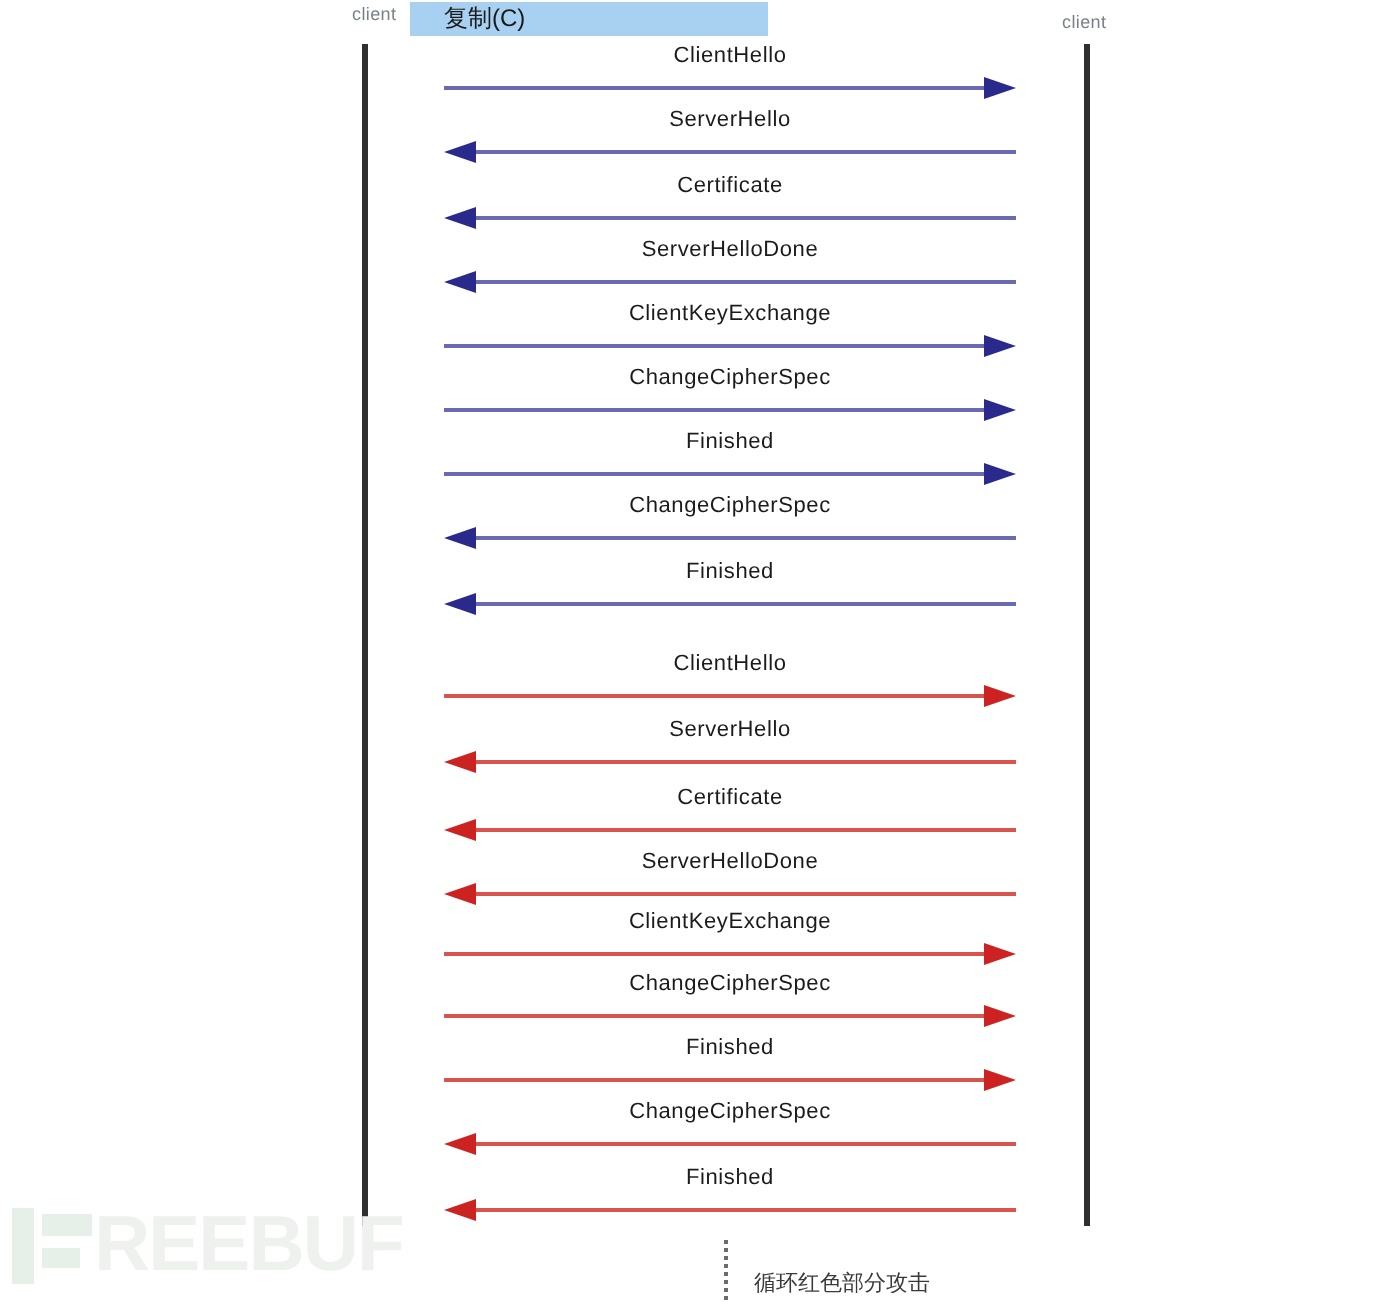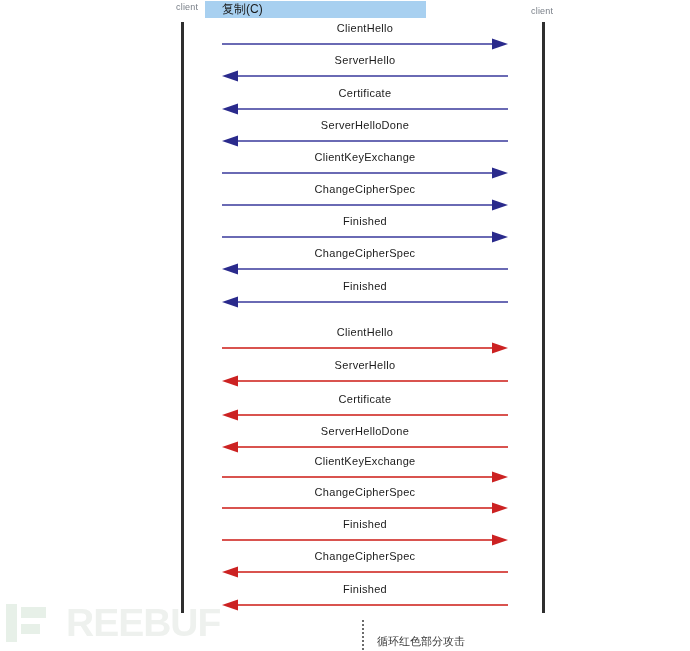--- a/index.html
+++ b/index.html
@@ -20,21 +20,21 @@
     left: 0; top: 0;
     width: 690px;
     height: 651px;
   }
 
   
   .copy-highlight {
     position: absolute;
     left: 205px;
     top: 1px;
-    width: 221px;
+    width: 179px;
     height: 17px;
     background: #a8d0f0;
   }
   .copy-highlight .copy-label {
     position: absolute;
     left: 17px;
     top: 0px;
     font-size: 12px;
     color: #1a1a1a;
     line-height: 17px;
@@ -108,21 +108,21 @@
     white-space: nowrap;
   }
 
   
   .watermark {
     position: absolute;
     left: 6px;
     top: 604px;
     display: flex;
     align-items: center;
-    gap: 20px;
+    gap: 1px;
     opacity: 1;
   }
   .wm-mark {
     position: relative;
     width: 40px;
     height: 38px;
   }
   .wm-mark .bar {
     position: absolute;
     background: #e7f0e8;

